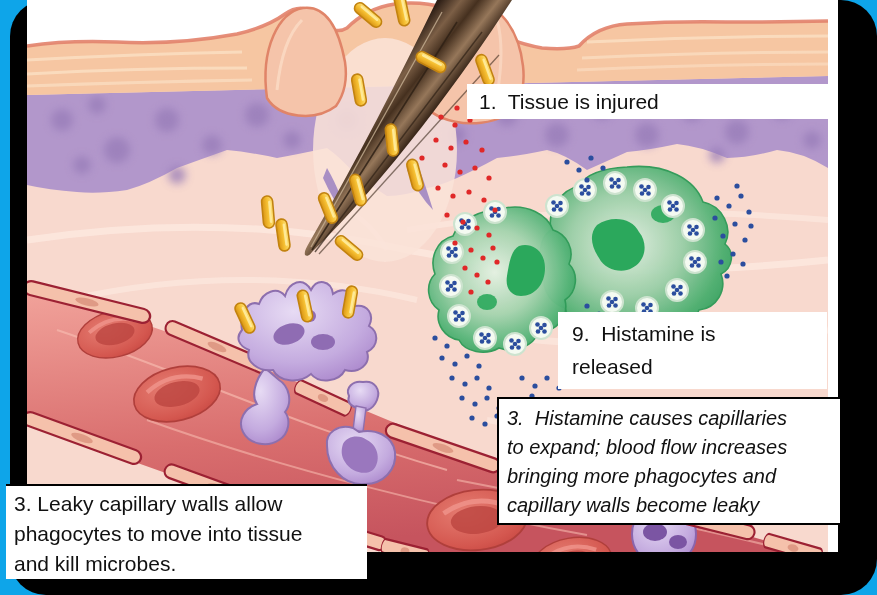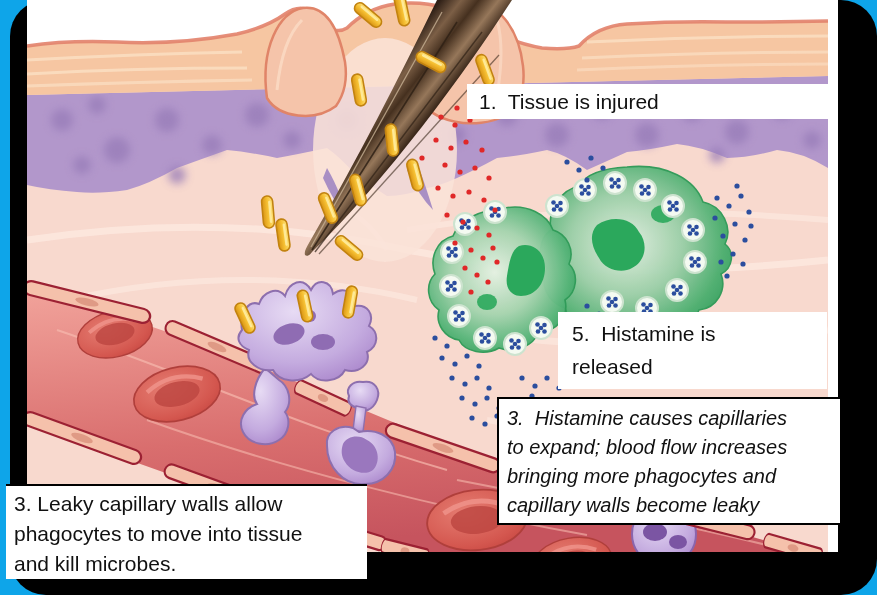--- a/index.html
+++ b/index.html
@@ -352,21 +352,21 @@
       <use href="#bact" transform="translate(331,190) rotate(75)"></use>
       <use href="#bact" transform="translate(388,175) rotate(75)"></use>
       <use href="#bact" transform="translate(322,248) rotate(40)"></use>
       <use href="#bact" transform="translate(256,235) rotate(82)"></use>
       <use href="#bact" transform="translate(218,318) rotate(65)"></use>
     </g>
   </svg>
   </div>
 
   <div class="lbl lbl1">1.  Tissue is injured</div>
-  <div class="lbl lbl2">5.  Histamine is
+  <div class="lbl lbl2">9.  Histamine is
 released</div>
   <div class="lbl lbl3">3.  Histamine causes capillaries
 to expand; blood flow increases
 bringing more phagocytes and
 capillary walls become leaky</div>
   <div class="lbl lbl4">3. Leaky capillary walls allow
 phagocytes to move into tissue
 and kill microbes.</div>
 </div>
 

